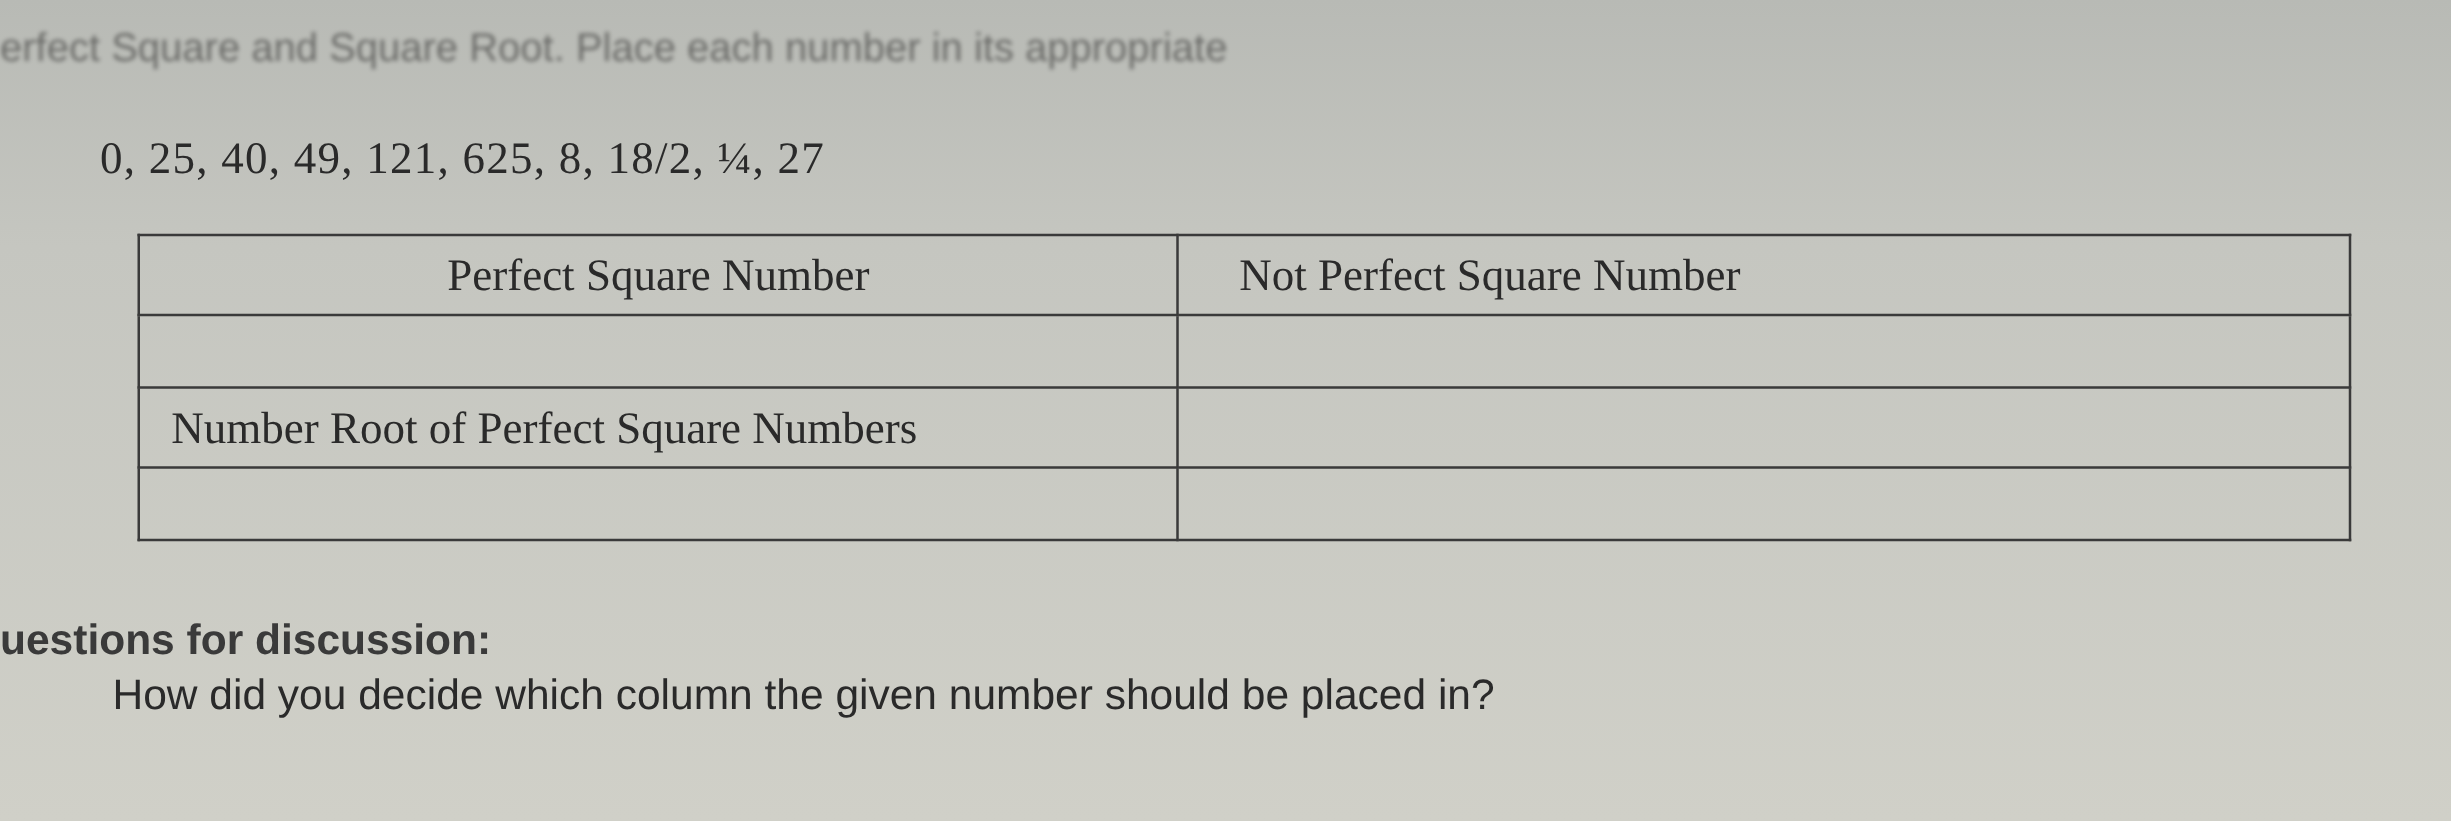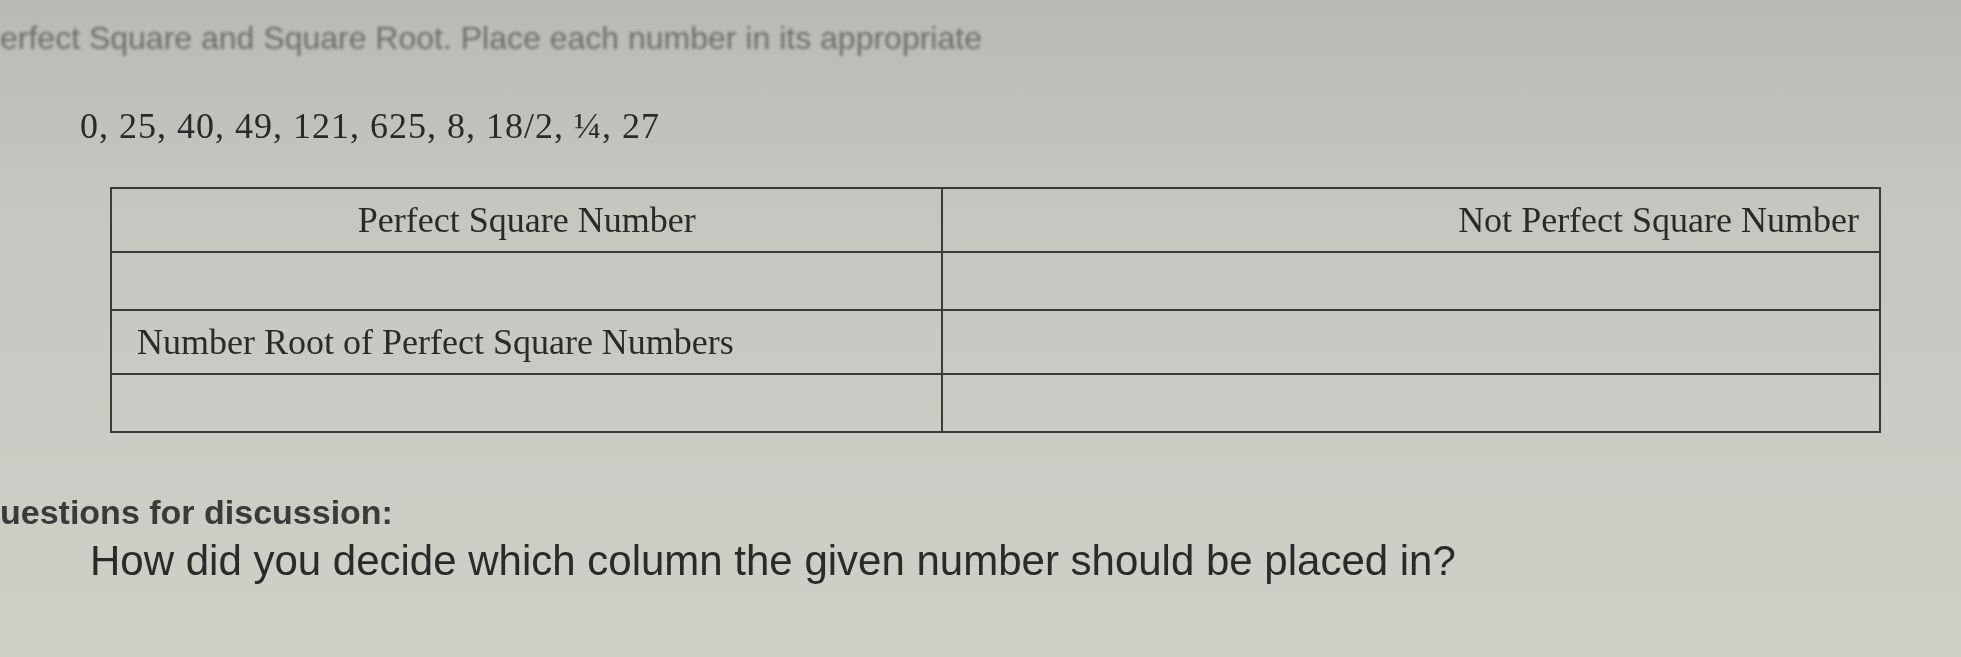--- a/index.html
+++ b/index.html
@@ -60,21 +60,21 @@
     td.left-col {
       width: 47%;
     }
     td.right-col {
       width: 53%;
     }
     td.header-left {
       text-align: center;
     }
     td.header-right {
-      text-align: right;
+      text-align: left;
       padding-left: 48px;
     }
     td.label-row {
       text-align: left;
       padding-left: 25px;
     }
     td.empty-cell {
       height: 58px;
     }
     .discussion {
@@ -84,21 +84,21 @@
       font-family: Arial, sans-serif;
       font-size: 34px;
       font-weight: bold;
       color: #3a3a3a;
       margin-bottom: 5px;
       filter: blur(0.5px);
       margin-top: 40px;
     }
     .discussion-question {
       font-family: Arial, sans-serif;
-      font-size: 42px;
+      font-size: 34px;
       color: #2a2a2a;
       padding-left: 90px;
       filter: blur(0.3px);
     }
   </style>
 </head>
 <body>
 
 <div class="page">
 

